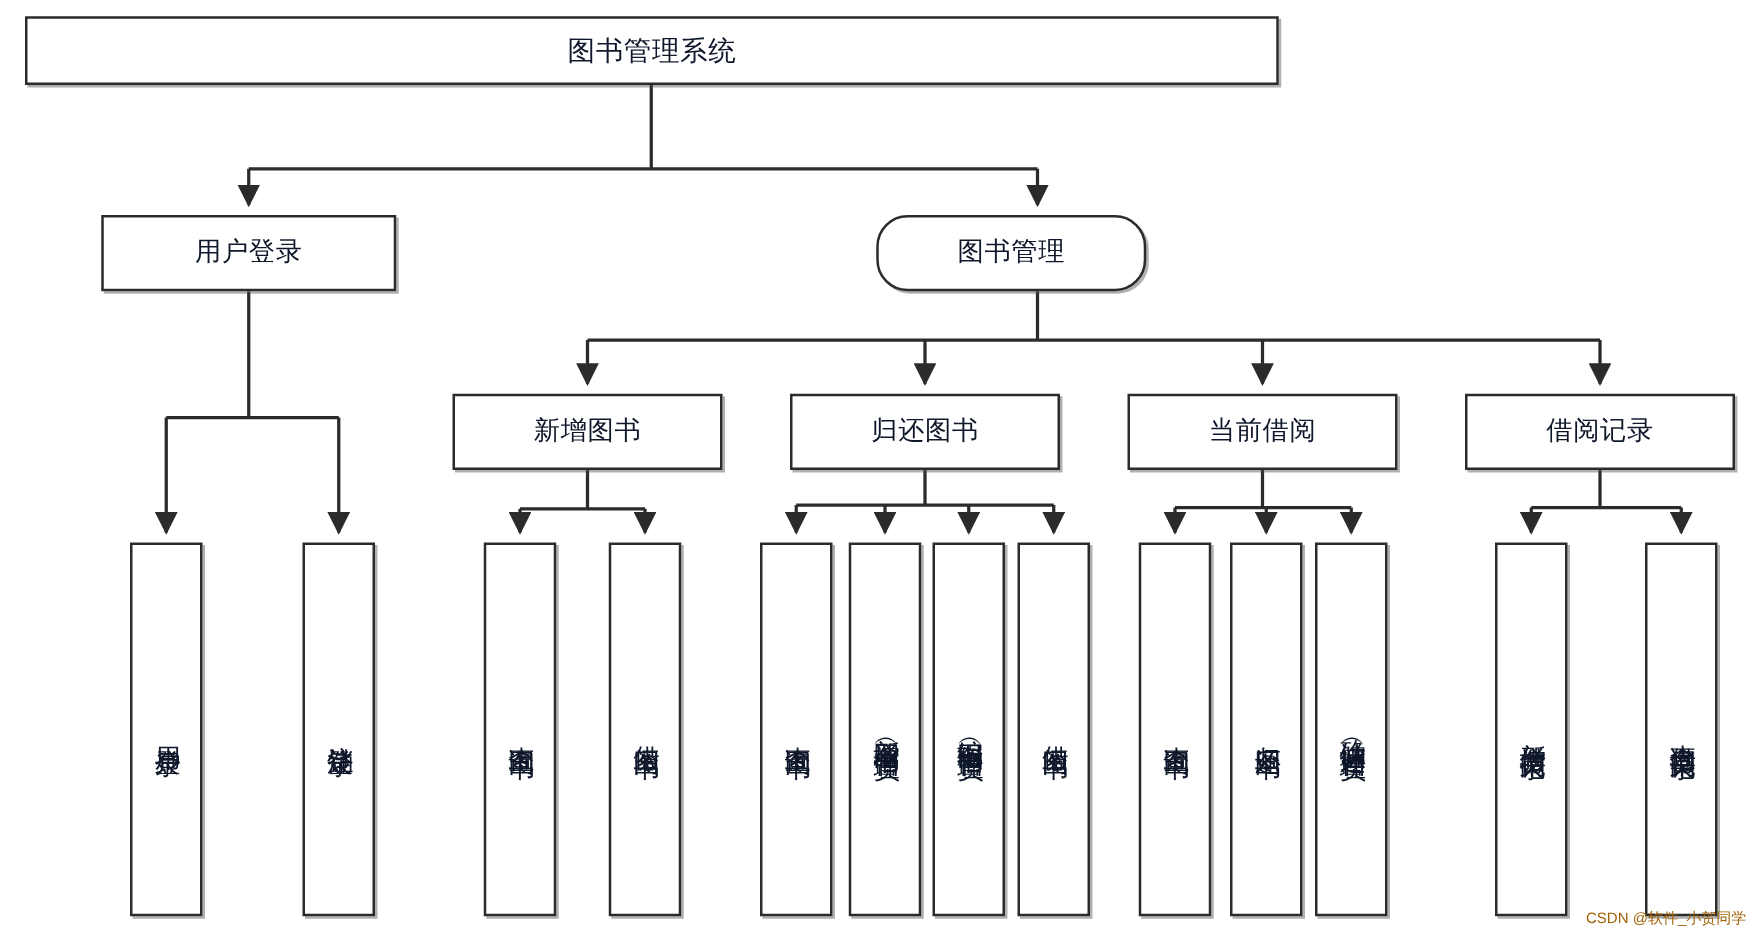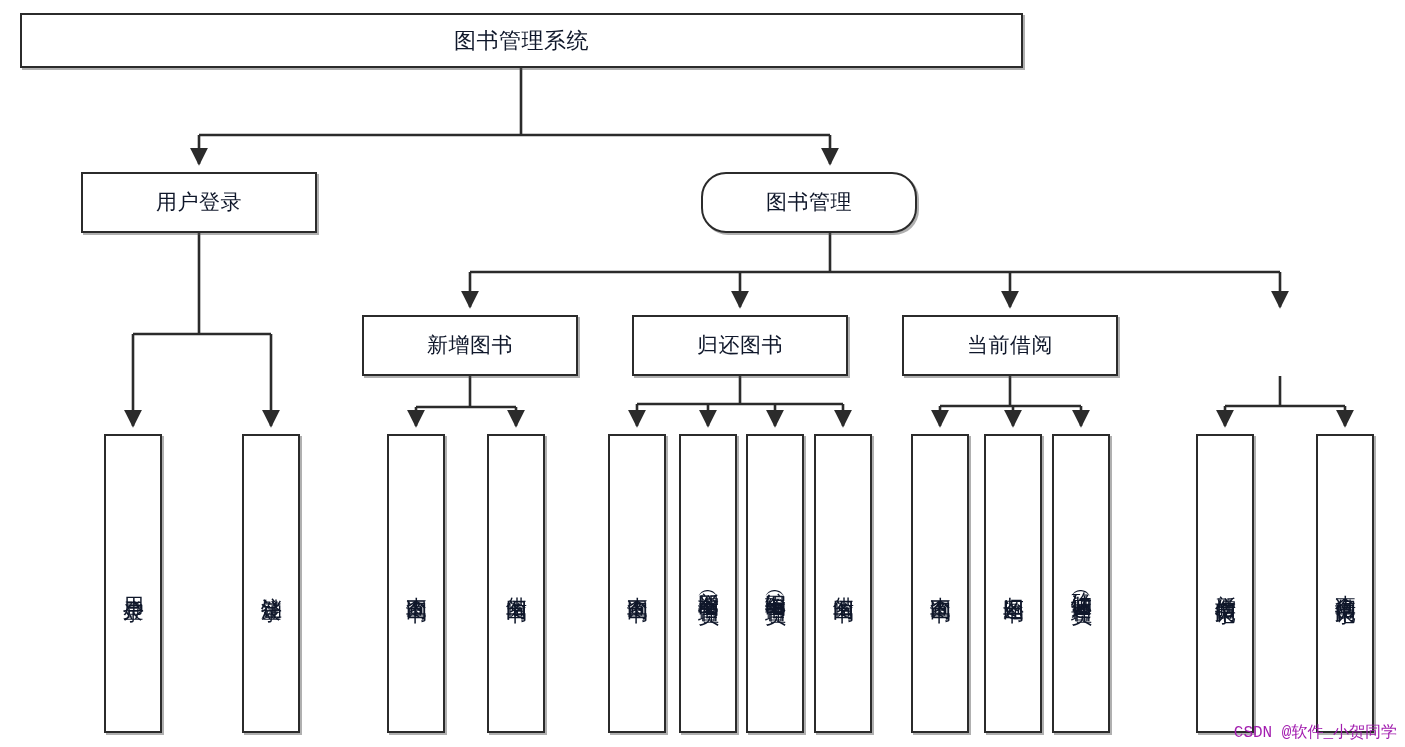--- a/index.html
+++ b/index.html
@@ -57,25 +57,25 @@
     font-size: 21px;
     line-height: 1.18;
     letter-spacing: 2px;
     white-space: nowrap;
     max-height: 285px;
   }
   .watermark {
     position: absolute;
     right: 8px;
     bottom: 4px;
-    font-size: 16px;
-    color: #a21caf;
+    font-size: 12px;
+    color: #a16207;
     z-index: 5;
     white-space: nowrap;
-    font-family: Liberation Mono, monospace;
+    font-family: Liberation Sans, sans-serif;
   }
 </style>
 </head>
 <body>
 
 <div id="diagram">
 
   <svg id="edges" viewBox="0 0 1405 747" width="1405" height="747" xmlns="http://www.w3.org/2000/svg">
     <defs>
       <marker id="arrow" viewBox="0 0 10 10" refX="9" refY="5" markerWidth="7" markerHeight="7" orient="auto-start-reverse">
@@ -141,20 +141,23 @@
 
   <div class="node" style="left: 362px; top: 315px; width: 216px; height: 61px;">
     <span class="node-label">新增图书</span>
   </div>
   <div class="node" style="left: 632px; top: 315px; width: 216px; height: 61px;">
     <span class="node-label">归还图书</span>
   </div>
   <div class="node" style="left: 902px; top: 315px; width: 216px; height: 61px; text-align: right;">
     <span class="node-label">当前借阅</span>
   </div>
+  <div class="node" style="left: 1172px; top: 315px; width: 216px; height: 61px;">
+    <span class="node-label">借阅记录</span>
+  </div>
 
   <div class="node vertical" style="left: 104px; top: 434px; width: 58px; height: 299px;">
     <span class="node-label">用户登录</span>
   </div>
   <div class="node vertical" style="left: 242px; top: 434px; width: 58px; height: 299px;">
     <span class="node-label">注销登录</span>
   </div>
   <div class="node vertical" style="left: 387px; top: 434px; width: 58px; height: 299px;">
     <span class="node-label">查询图书</span>
   </div>

